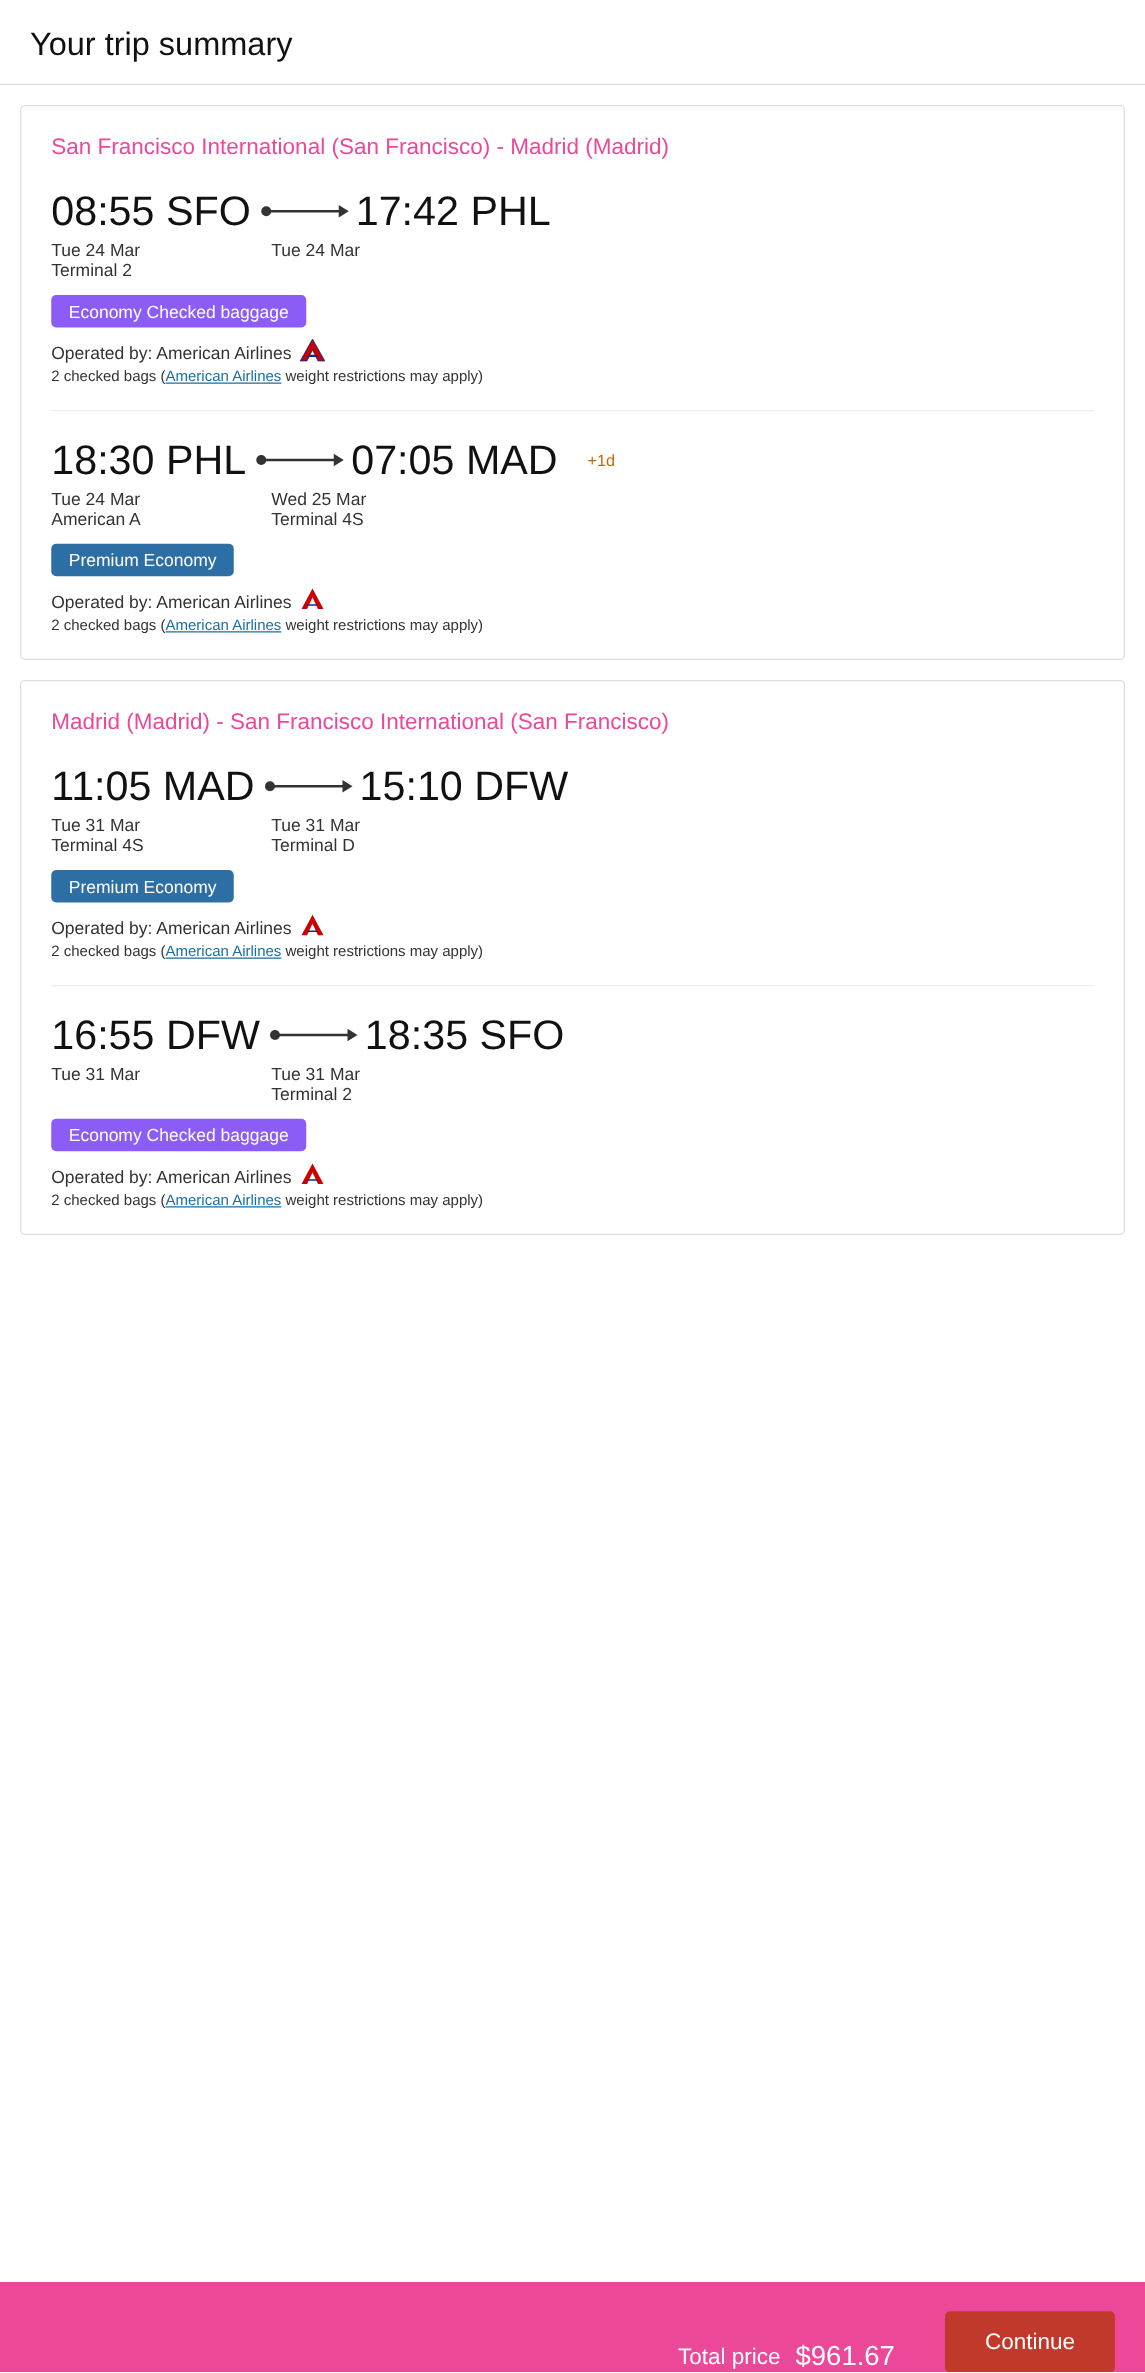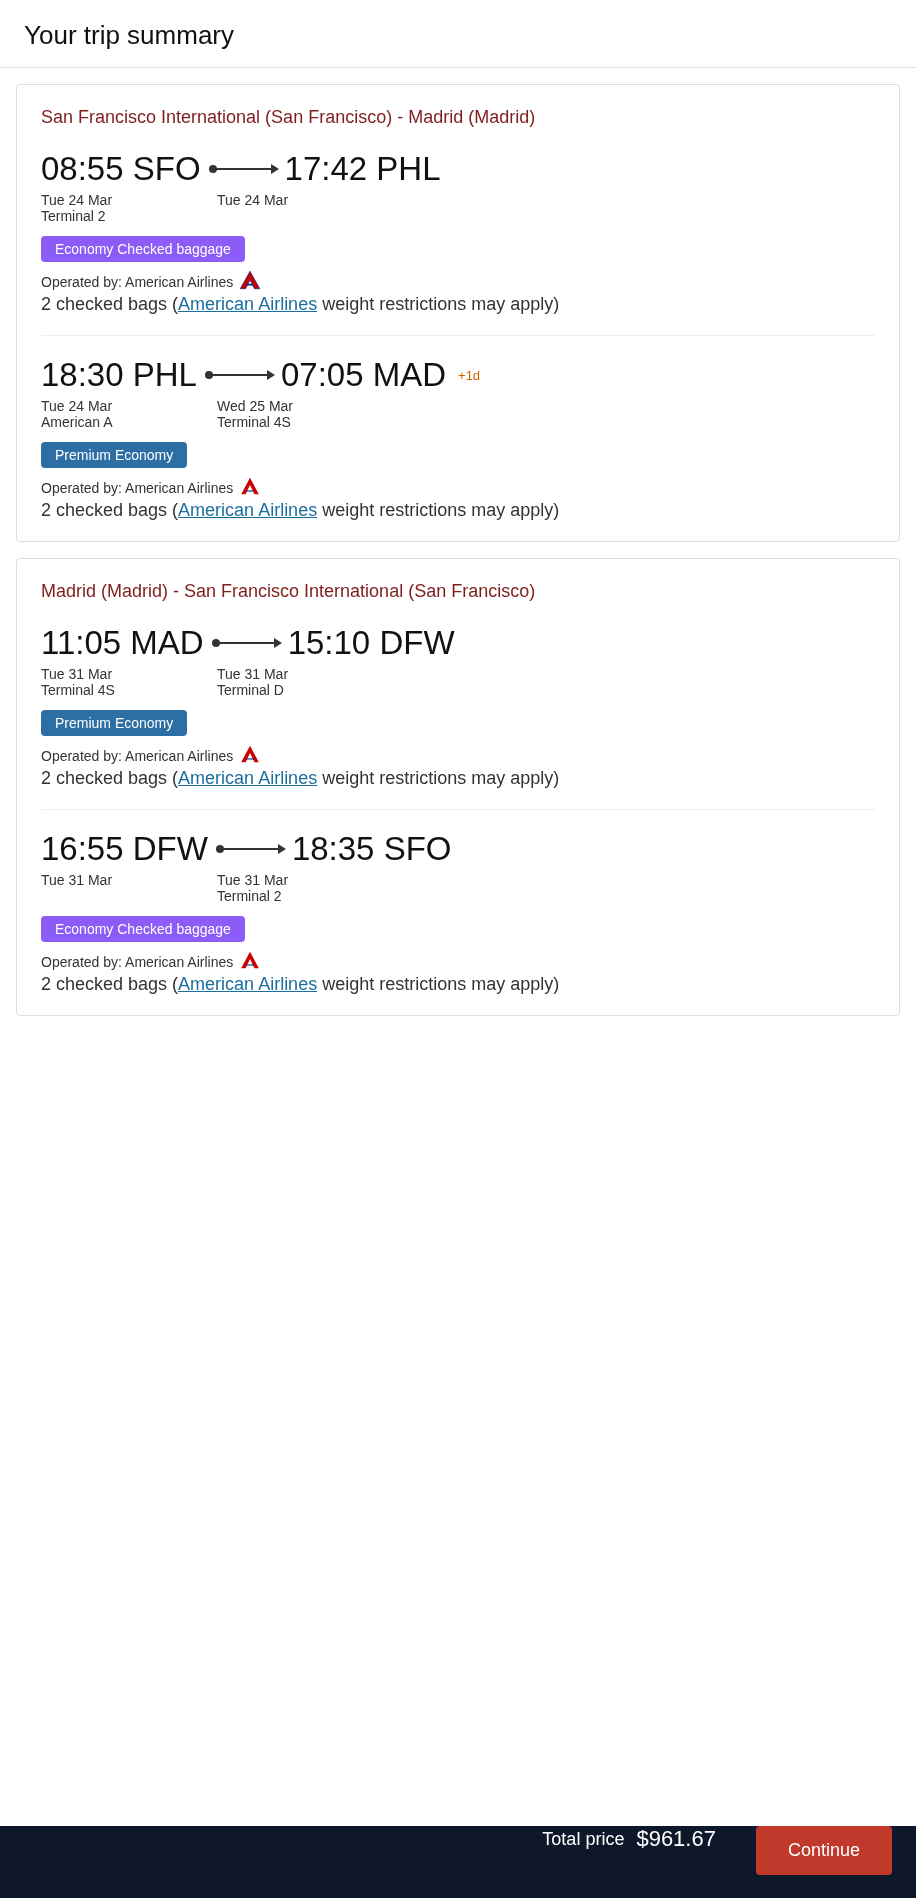--- a/index.html
+++ b/index.html
@@ -30,21 +30,21 @@
     .card {
       background: #fff;
       border: 1px solid #ddd;
       border-radius: 4px;
       margin: 16px;
       padding: 20px 24px;
     }
     .route-header {
       font-size: 18px;
       font-weight: 500;
-      color: #7f1d1d;
+      color: #ec4899;
       margin-bottom: 20px;
       line-height: 1.4;
     }
     .flight-segment {
       margin-bottom: 20px;
       padding-bottom: 20px;
       border-bottom: 1px solid #eee;
     }
     .flight-segment:last-child {
       border-bottom: none;
@@ -89,21 +89,21 @@
       border-bottom: 5px solid transparent;
       border-left: 8px solid #333;
       position: absolute;
       right: -6px;
       top: -4px;
     }
     .next-day-badge {
       font-size: 13px;
       color: #cc6600;
       font-weight: 500;
-      margin-left: 0;
+      margin-left: 12px;
     }
     .flight-dates-row {
       display: flex;
       gap: 16px;
       margin-bottom: 2px;
     }
     .flight-date-col {
       flex: 0 0 160px;
     }
     .flight-date-col.dest {
@@ -144,36 +144,36 @@
       display: inline-flex;
       align-items: center;
       width: 22px;
       height: 20px;
     }
     .aa-logo svg {
       width: 22px;
       height: 20px;
     }
     .baggage-info {
-      font-size: 18px;
+      font-size: 12px;
       color: #333;
     }
     .baggage-info a {
       color: #1a6fa0;
       text-decoration: underline;
     }
     .bottom-bar {
       position: fixed;
       bottom: 0;
       left: 0;
       right: 0;
       height: 72px;
-      background: #0f172a;
-      display: flex;
-      align-items: flex-start;
+      background: #ec4899;
+      display: flex;
+      align-items: flex-end;
       justify-content: flex-end;
       padding: 0 24px;
       gap: 40px;
       z-index: 100;
     }
     .total-price-label {
       color: #fff;
       font-size: 18px;
       font-weight: 400;
     }

